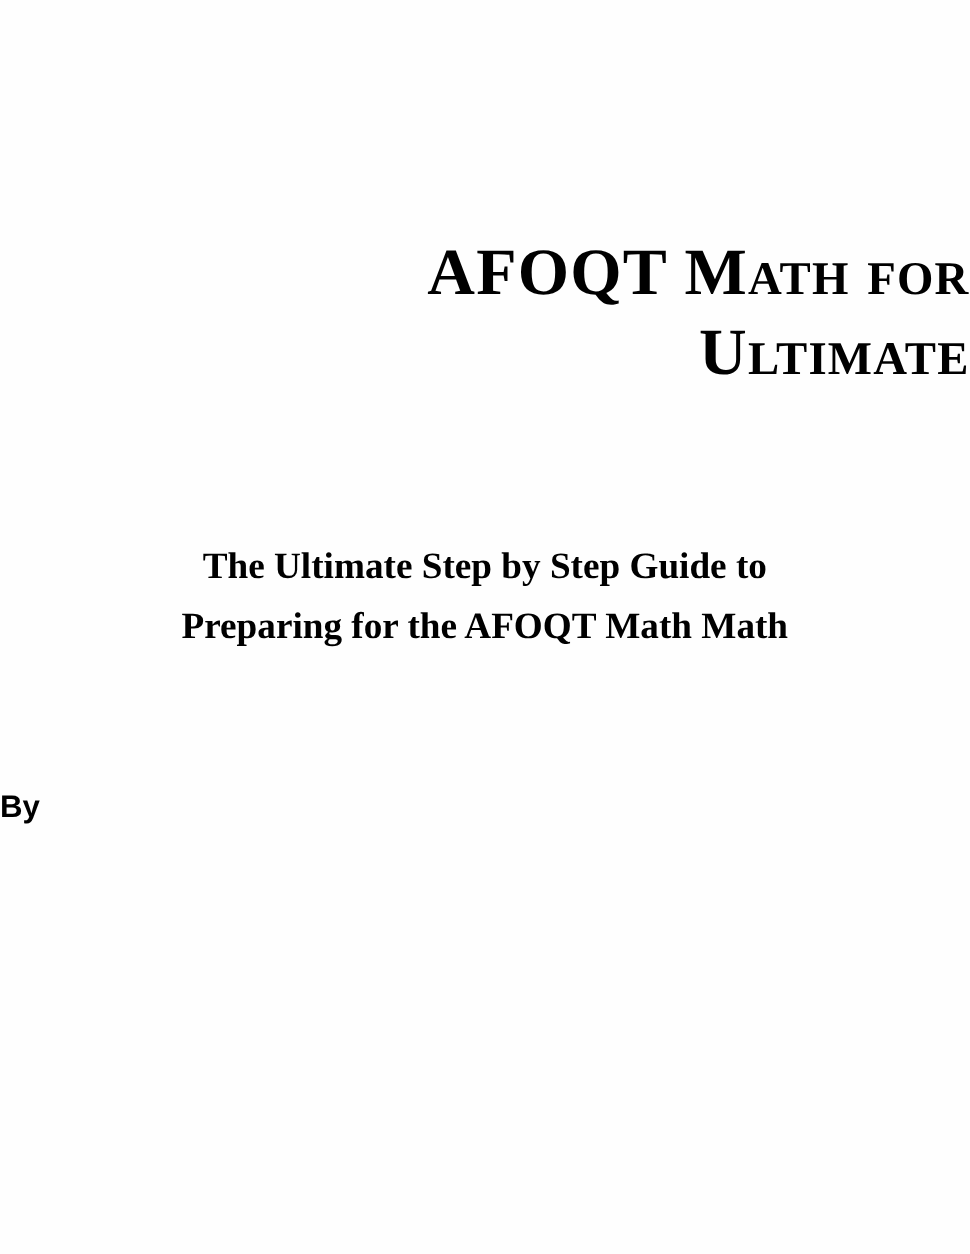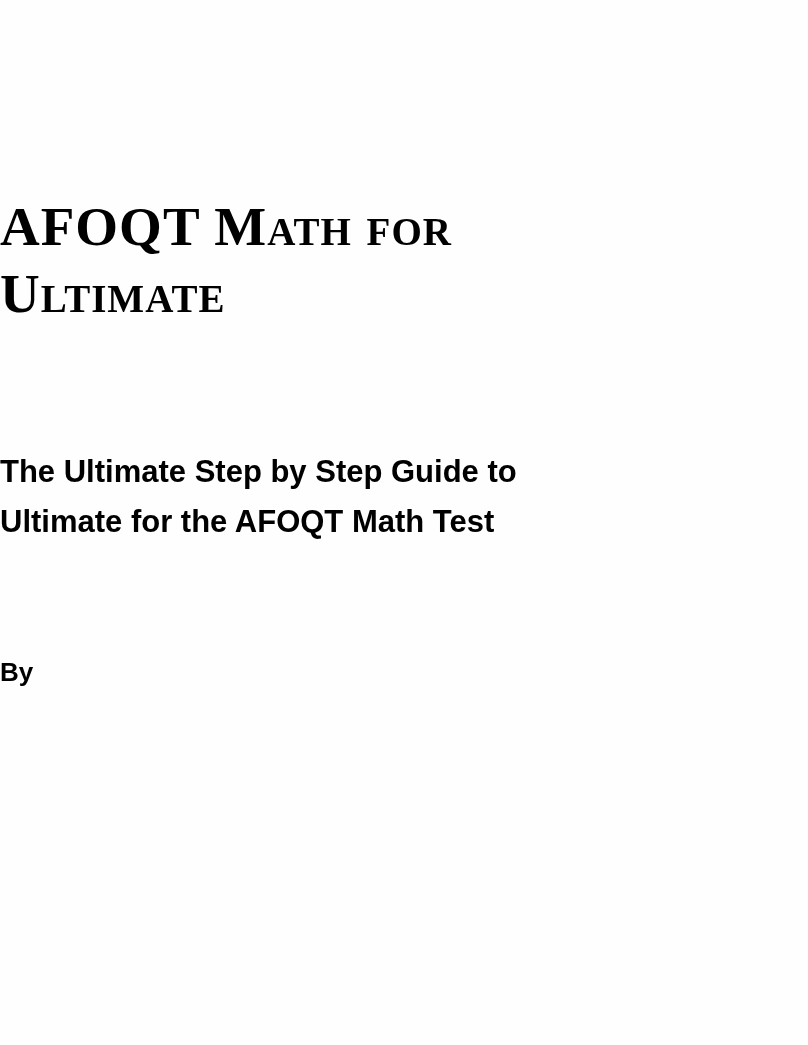--- a/index.html
+++ b/index.html
@@ -19,38 +19,39 @@
     background: #fefefe;
     color: #000000;
     overflow: hidden;
   }
   .book-title {
     position: absolute;
     top: 193px;
     left: 0;
     width: 100%;
     margin: 0;
-    text-align: left;
+    text-align: right;
     font-family: "Liberation Serif", "DejaVu Serif", serif;
     font-weight: bold;
     font-variant: small-caps;
     font-size: 55px;
     line-height: 67px;
     letter-spacing: 1px;
   }
   .book-title .title-line {
     display: block;
   }
   .book-subtitle {
     position: absolute;
     top: 447px;
     left: 0;
     width: 100%;
     margin: 0;
-    font-family: Liberation Sans, sans-serif;
+    text-align: center;
+    font-family: Liberation Serif, serif;
     font-weight: bold;
     font-size: 31px;
     line-height: 50px;
   }
   .book-subtitle .subtitle-line {
     display: block;
   }
   .byline {
     position: absolute;
     top: 659px;
@@ -78,19 +79,19 @@
 
 <div class="page">
 
   <h1 class="book-title">
     <span class="title-line">AFOQT Math for</span>
     <span class="title-line">Ultimate</span>
   </h1>
 
   <h2 class="book-subtitle">
     <span class="subtitle-line">The Ultimate Step by Step Guide to</span>
-    <span class="subtitle-line">Ultimate for the AFOQT Math Test</span>
+    <span class="subtitle-line">Preparing for the AFOQT Math Math</span>
   </h2>
 
   <div class="byline">By</div>
 
 
 </div>
 
 </body></html>

